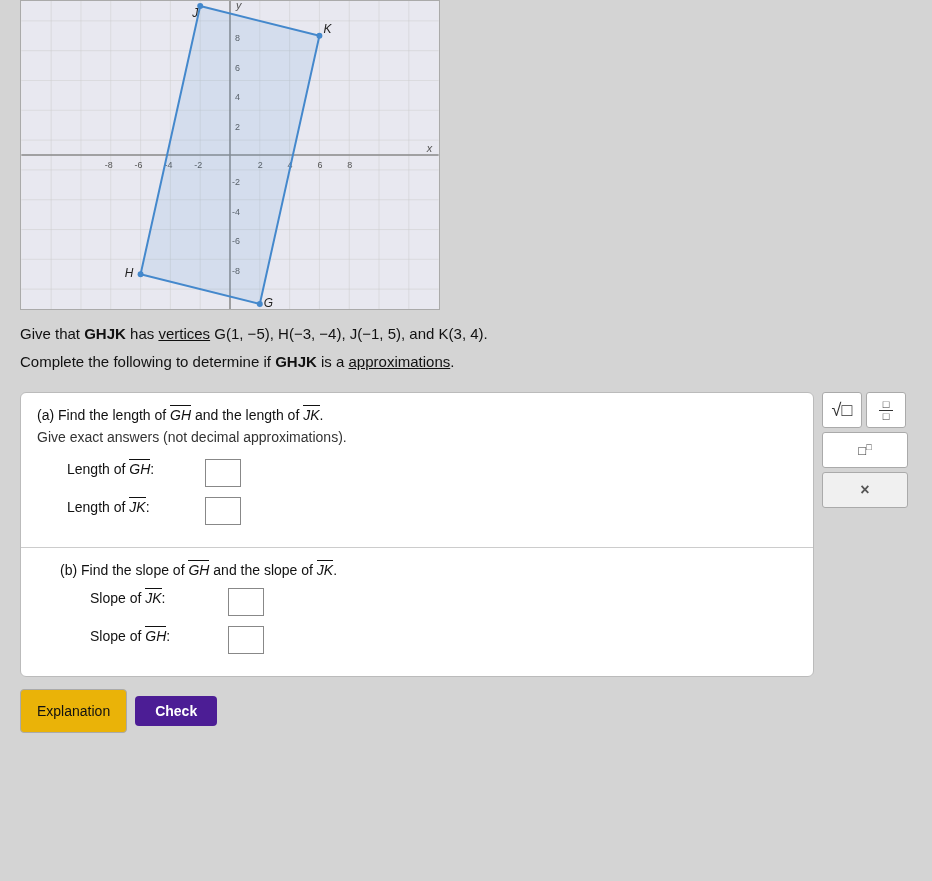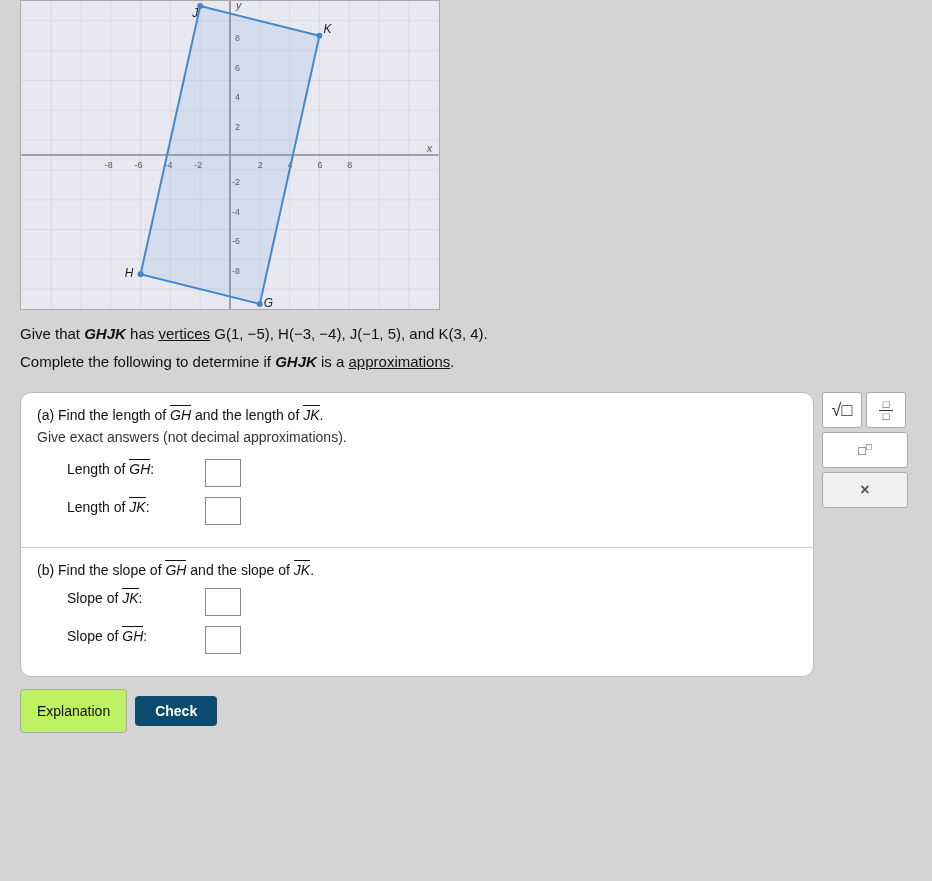--- a/index.html
+++ b/index.html
@@ -46,47 +46,47 @@
 
     .problem-text .vertices-line {
       margin-bottom: 4px;
     }
 
     .problem-text .underline {
       text-decoration: underline;
     }
 
     .italic-bold {
-      font-style: italic;
       font-weight: bold;
     }
 
     
     .question-section {
       display: flex;
       flex-direction: row;
       margin: 10px 20px 0 20px;
       gap: 8px;
     }
 
     .question-box {
       flex: 1;
       background: white;
       border: 1px solid #bbb;
-      border-radius: 11px;
+      border-radius: 6px;
       padding: 0;
     }
 
     .question-part {
       padding: 12px 16px;
       border-bottom: 1px solid #ccc;
     }
 
     .question-part:last-child {
       border-bottom: none;
+      margin-left: 23px;
     }
 
     .part-label {
       font-size: 14px;
       color: #111;
       margin-bottom: 6px;
     }
 
     .sub-text {
       font-size: 14px;
@@ -159,31 +159,31 @@
     
     .bottom-bar {
       display: flex;
       flex-direction: row;
       gap: 8px;
       padding: 12px 20px;
       align-items: center;
     }
 
     .btn-explanation {
-      background: #bef264;
+      background: #eab308;
       border: 1px solid #aaa;
       border-radius: 4px;
       padding: 13px 16px;
       font-size: 14px;
       cursor: pointer;
       color: #111;
     }
 
     .btn-check {
-      background: #0c4a6e;
+      background: #4c1d95;
       border: none;
       border-radius: 4px;
       padding: 7px 20px;
       font-size: 14px;
       cursor: pointer;
       color: white;
       font-weight: bold;
     }
 
     

